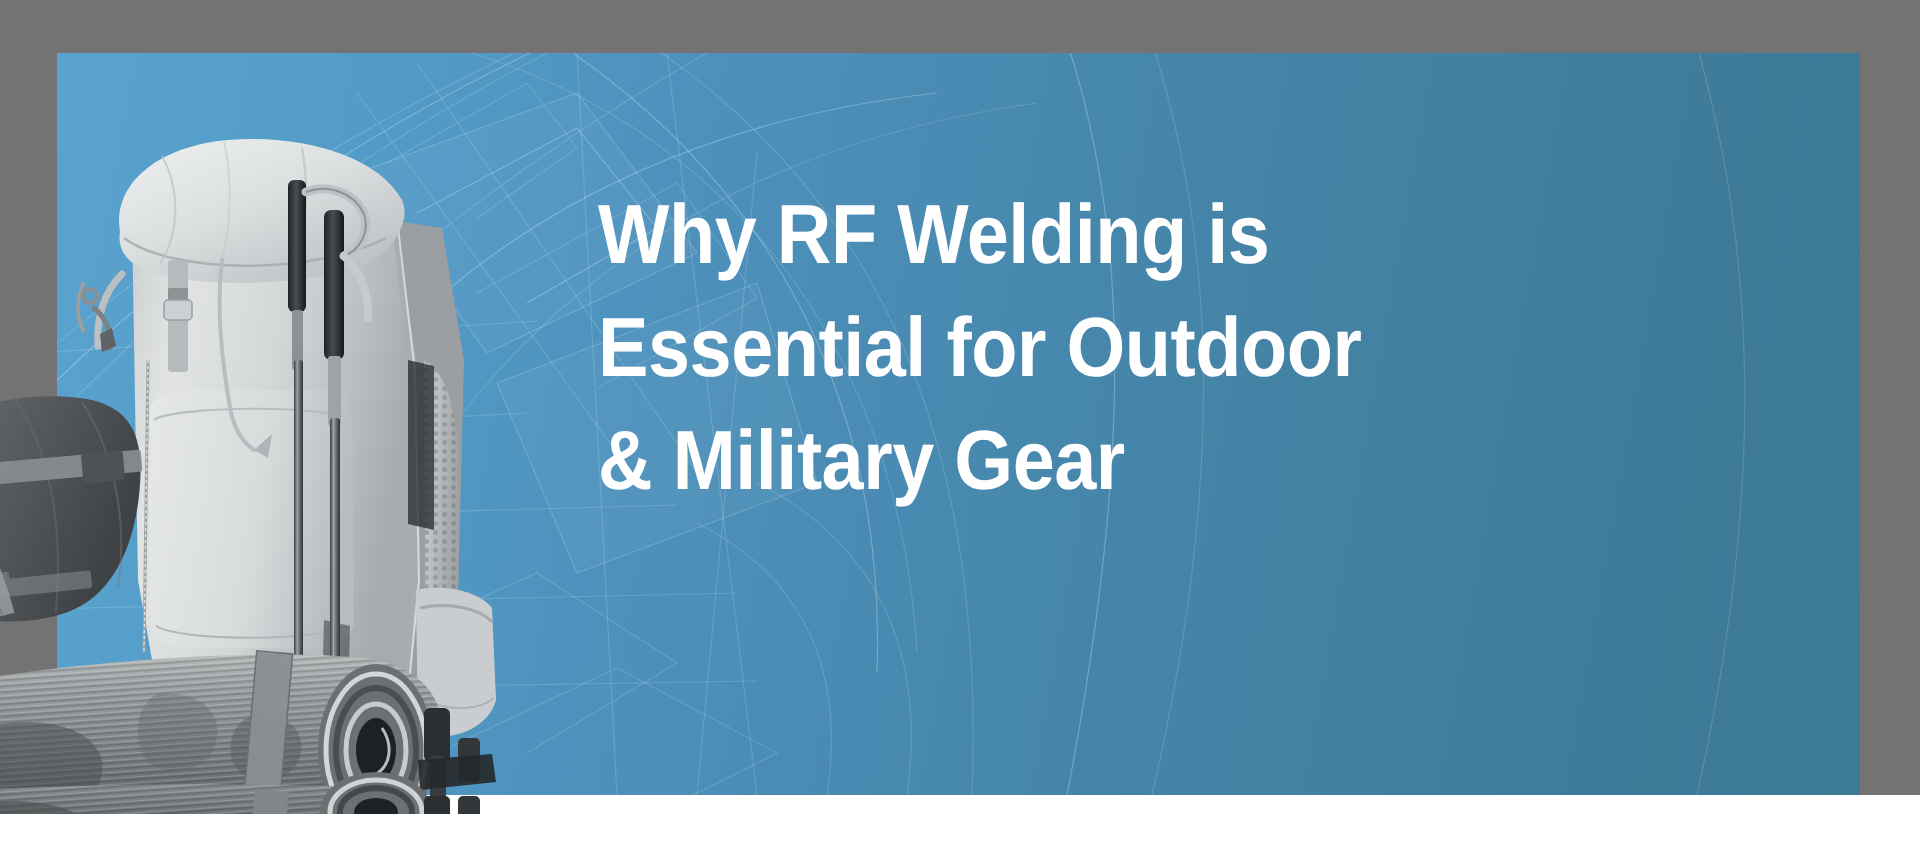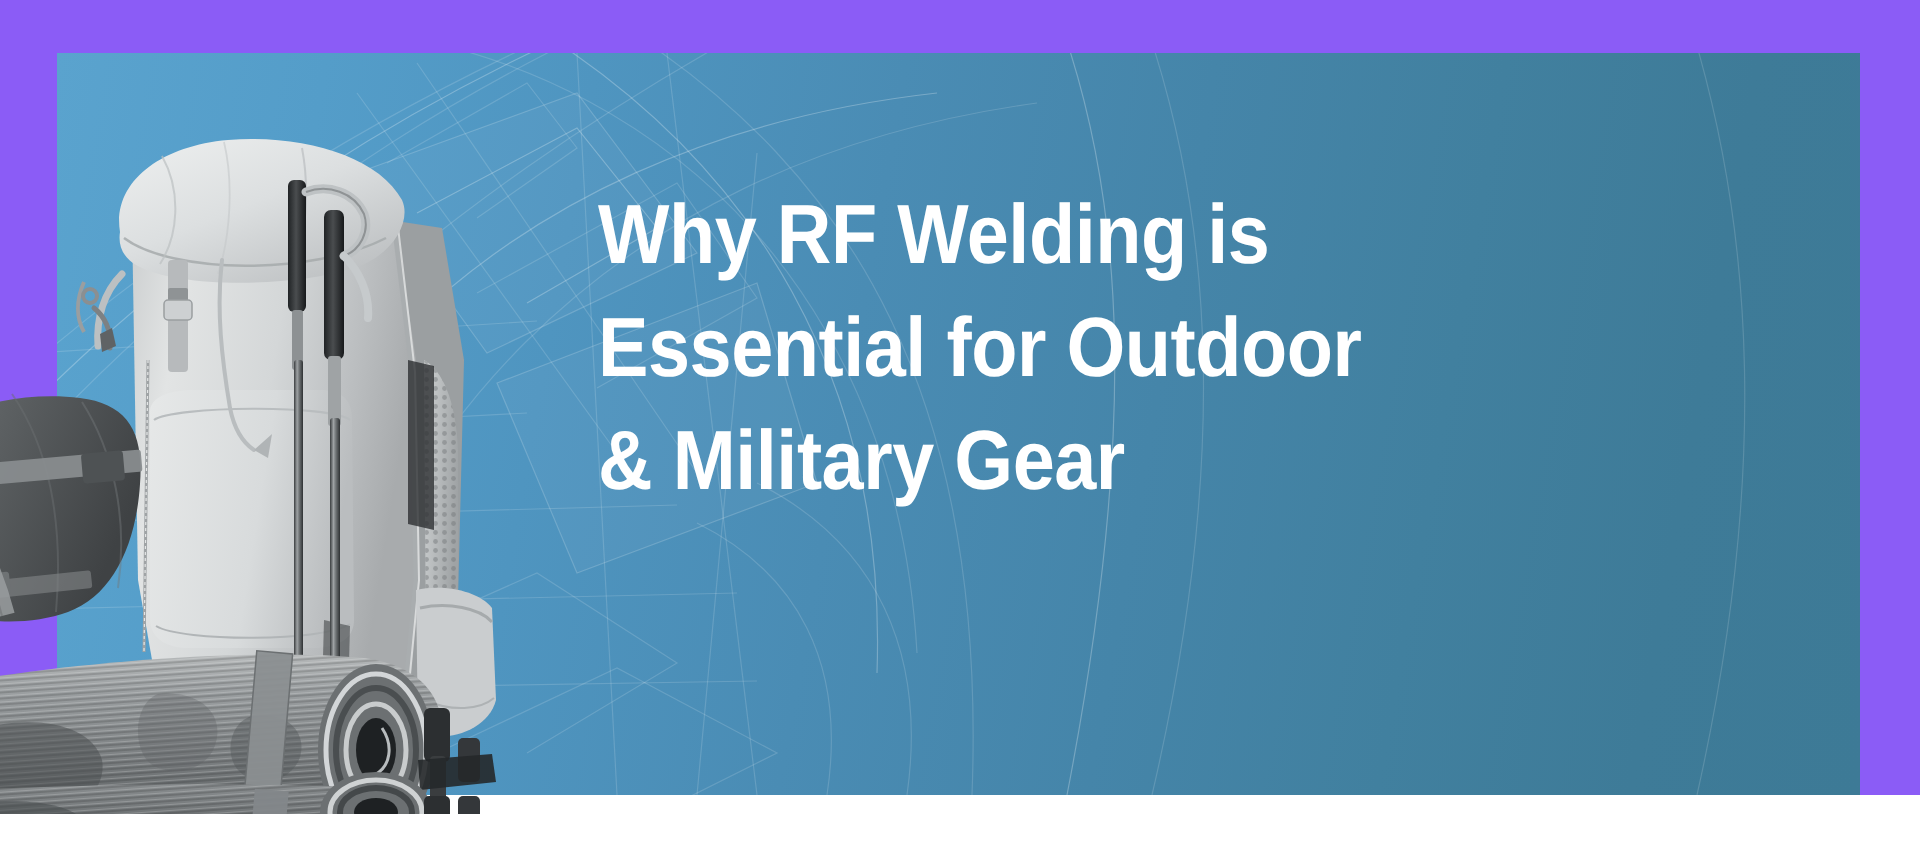--- a/index.html
+++ b/index.html
@@ -11,21 +11,21 @@
     width: 1920px;
     height: 850px;
     overflow: hidden;
     font-family: "Liberation Sans", sans-serif;
   }
 
   .banner {
     position: relative;
     width: 1920px;
     height: 814px;
-    background: #8b5cf6;
+    background: #737373;
     overflow: hidden;
   }
 
   
   .hero-panel {
     position: absolute;
     left: 57px;
     top: 53px;
     width: 1803px;
     height: 742px;

